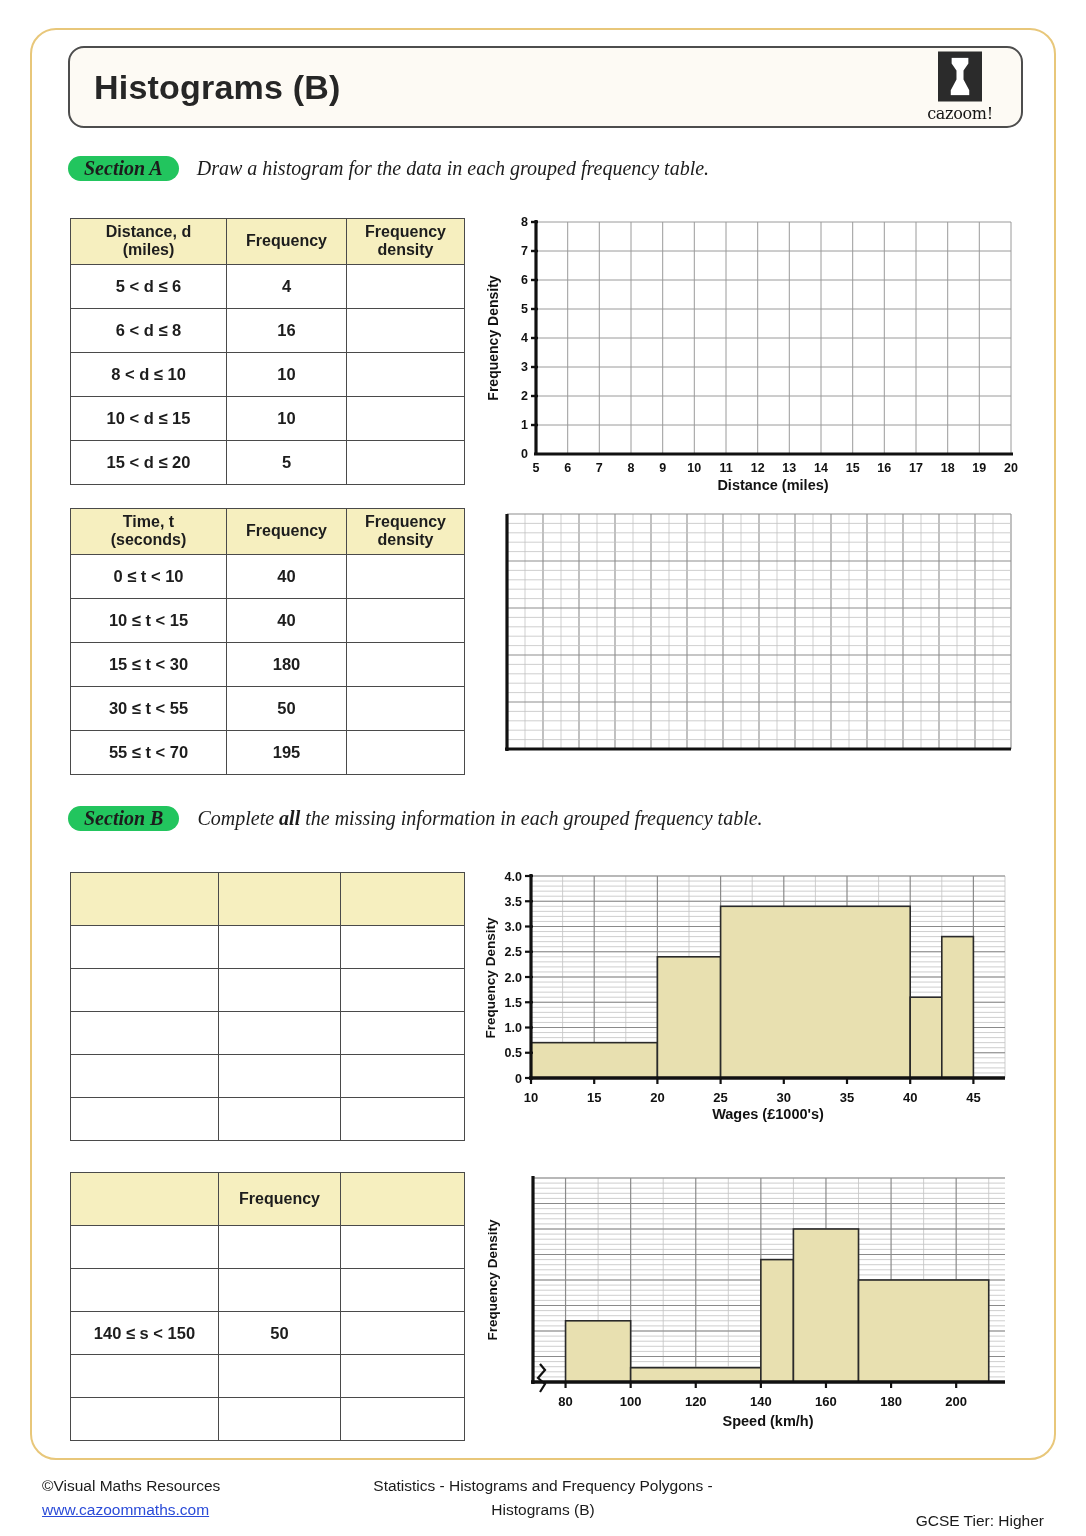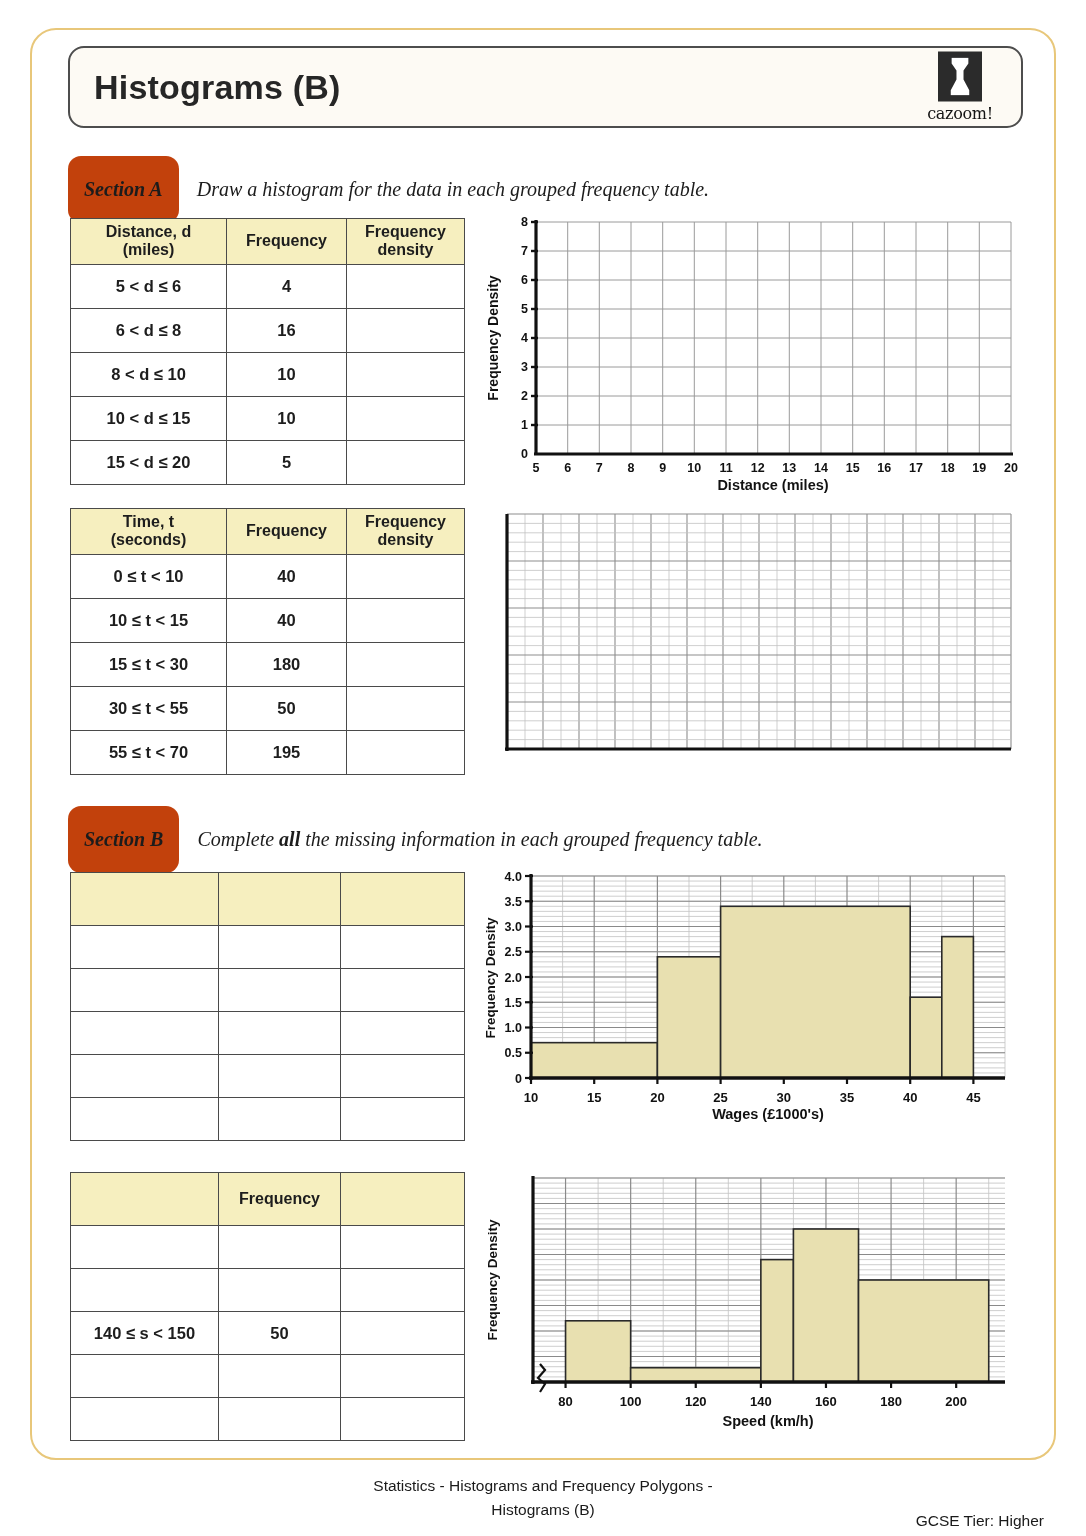--- a/index.html
+++ b/index.html
@@ -33,21 +33,21 @@
     width:22px;height:38px;background:#ffffff;
     clip-path:polygon(12% 0,88% 0,88% 16%,66% 34%,66% 58%,92% 86%,92% 100%,8% 100%,8% 86%,34% 58%,34% 34%,12% 16%);
   }
   .logo-word{
     font-size:16px;font-weight:normal;color:#141414;margin-top:2px;
     font-family:"DejaVu Serif",serif;letter-spacing:-.3px;
   }
   
   .section-row{position:absolute;display:flex;align-items:center;}
   .section-badge{
-    background:#c2410c;border-radius:13px;padding:22px 16px;
+    background:#22c55e;border-radius:13px;padding:1px 16px;
     font-family:"Liberation Serif",serif;font-weight:bold;font-style:italic;
     font-size:20px;color:#1c1c1c;text-align:center;
   }
   .section-instr{
     margin-left:18px;font-family:"Liberation Serif",serif;font-style:italic;
     font-size:20px;color:#1c1c1c;
   }
   .section-instr b{font-weight:bold;font-style:italic;}
   
   .gtable{position:absolute;border-collapse:collapse;table-layout:fixed;}
@@ -651,18 +651,22 @@
         <text x="347.9655172413793" y="238">160</text>
         <text x="413.0689655172414" y="238">180</text>
         <text x="478.17241379310343" y="238">200</text>
       </g>
     <text id="speed-xlabel-txt" x="290" y="258" font-family="Liberation Sans, sans-serif" font-size="14.5" font-weight="bold" fill="#111" text-anchor="middle">Speed (km/h)</text>
     <text id="speed-ylabel-txt" x="19" y="112" font-family="Liberation Sans, sans-serif" font-size="13.5" font-weight="bold" fill="#111" text-anchor="middle" transform="rotate(-90 19 112)">Frequency Density</text>
   </svg>
 </div>
 
 <div class="footer">
+  <div class="foot-left">
+    <div>©Visual Maths Resources</div>
+    <a href="#">www.cazoommaths.com</a>
+  </div>
   <div class="foot-center">
     <div>Statistics - Histograms and Frequency Polygons -</div>
     <div>Histograms (B)</div>
   </div>
   <div class="foot-right">GCSE Tier: Higher</div>
 </div>
 
 </body></html>

